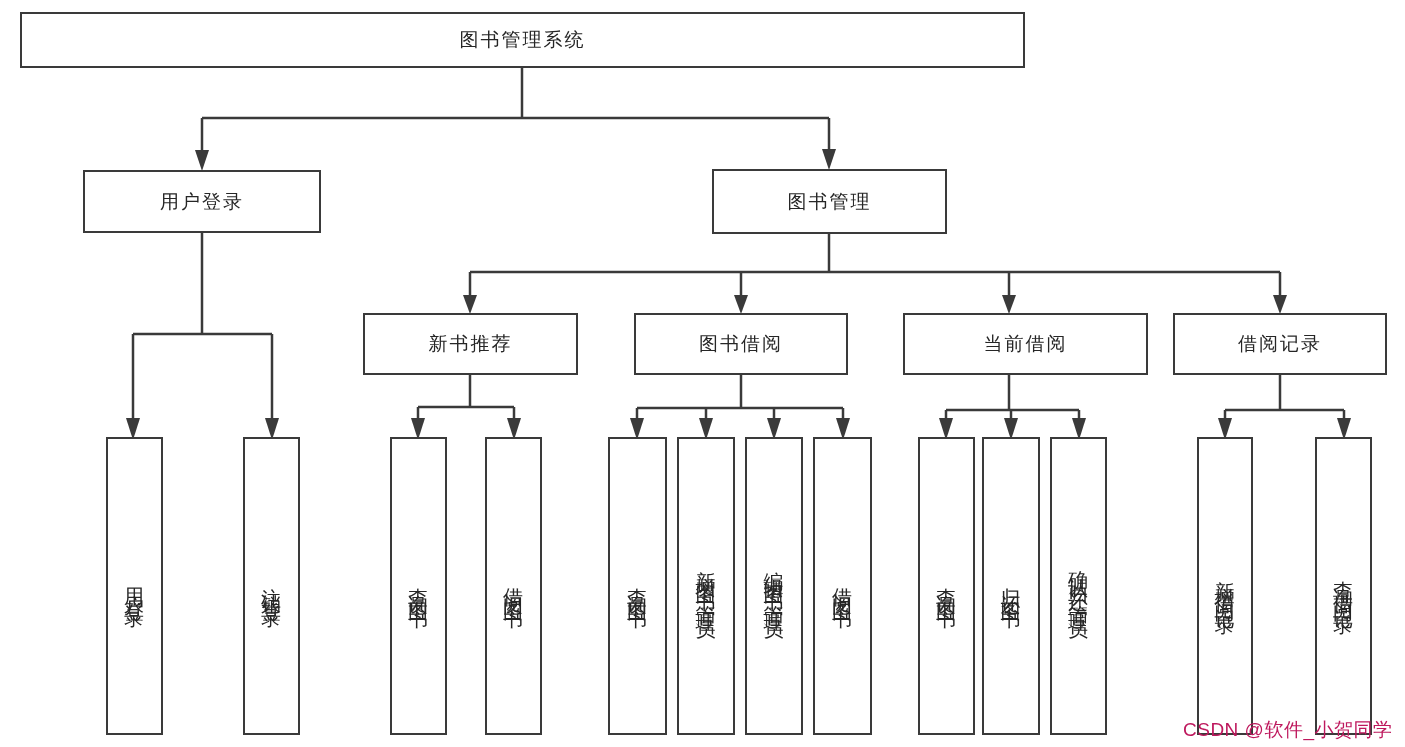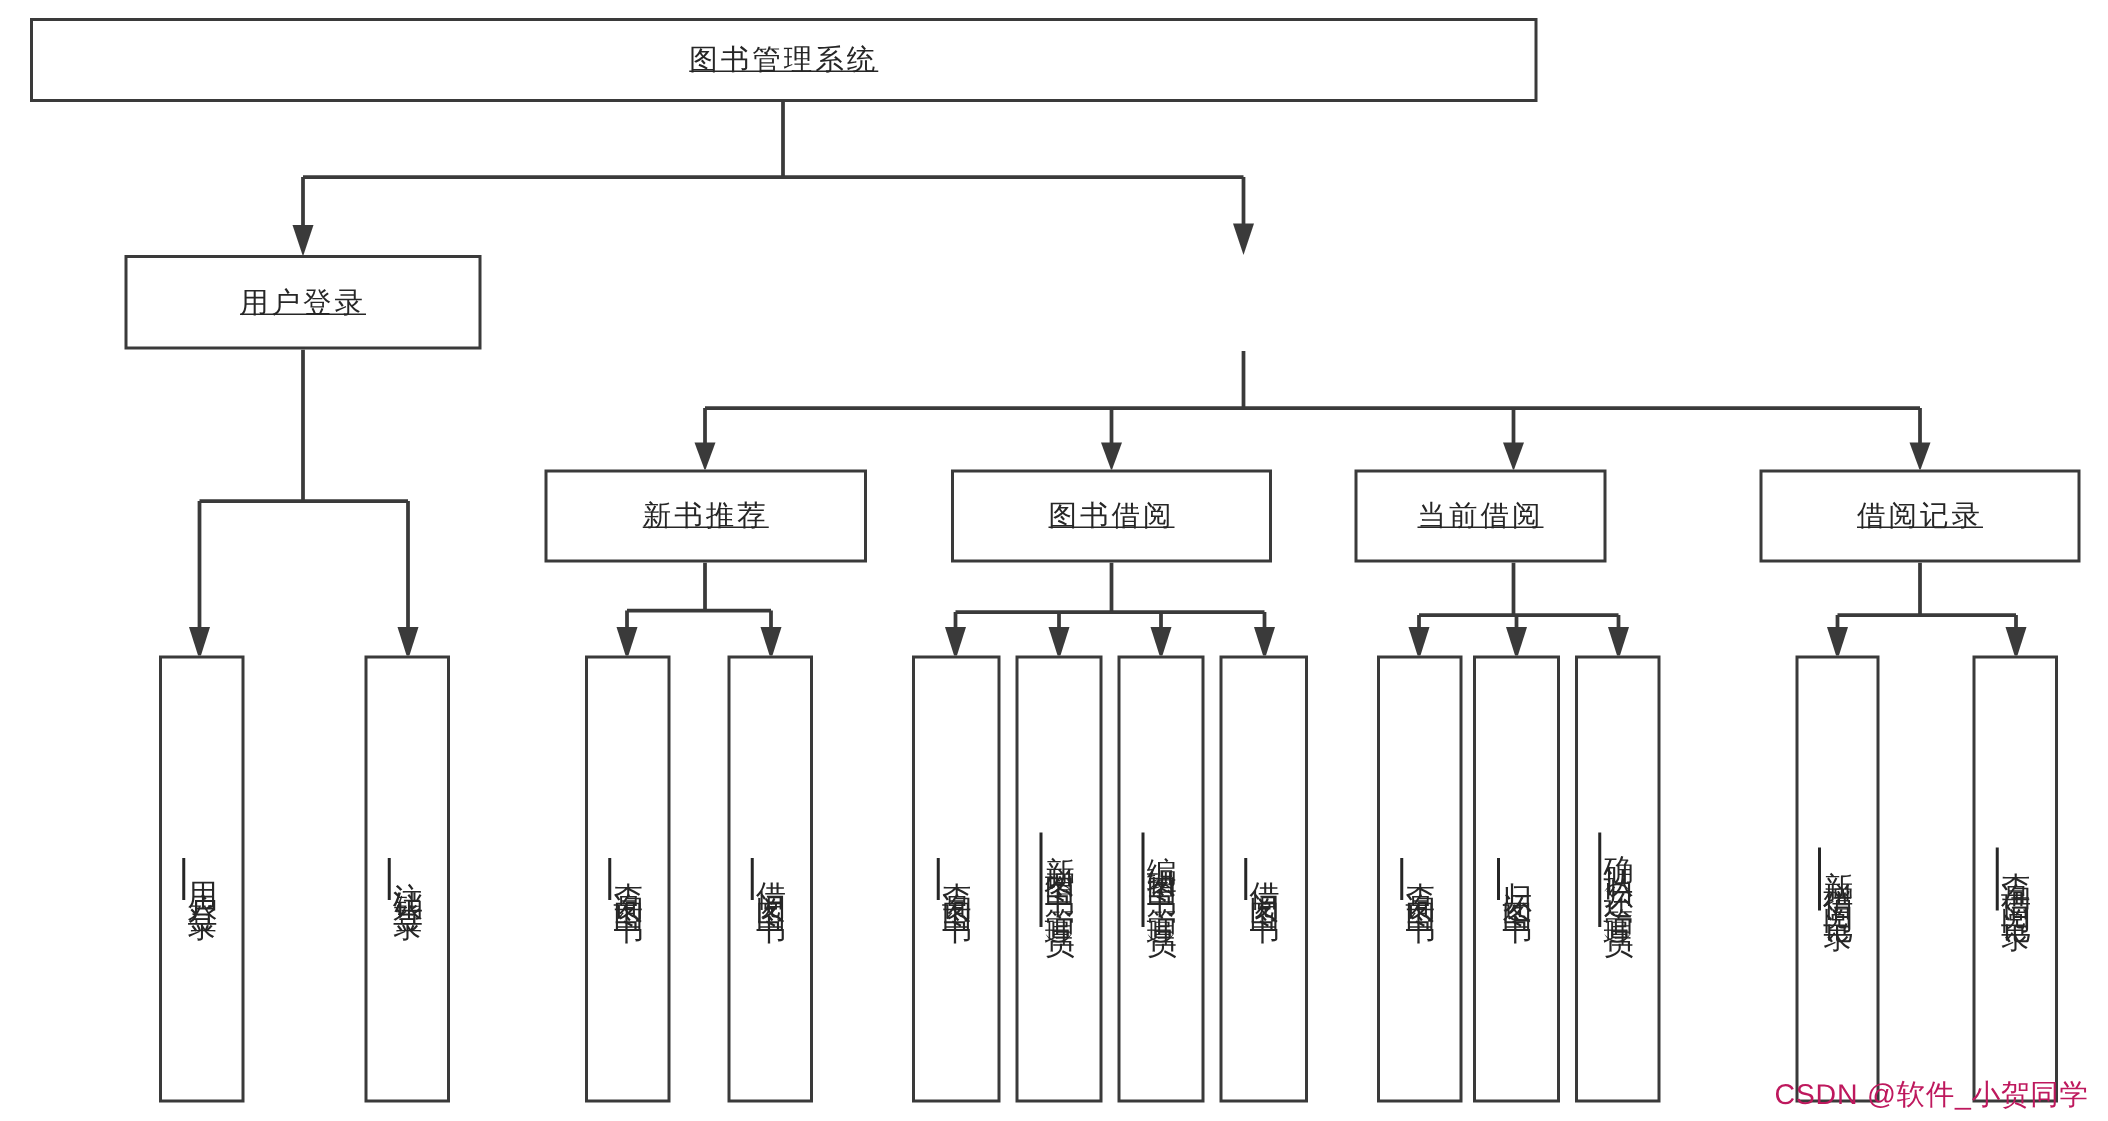--- a/index.html
+++ b/index.html
@@ -23,21 +23,20 @@
     border: 2.5px solid #3a3a3a;
     background: #ffffff;
     display: flex;
     align-items: center;
     justify-content: center;
     color: #262626;
     font-size: 19px;
     letter-spacing: 2px;
     z-index: 2;
     white-space: nowrap;
-    text-decoration: underline;
   }
   .vbox {
     writing-mode: vertical-rl;
     letter-spacing: 7px;
     font-size: 20px;
     line-height: 1;
     white-space: normal;
   }
   .watermark {
     position: absolute;
@@ -120,24 +119,25 @@
       <polygon points="1004,418 1018,418 1011,440"></polygon>
       <polygon points="1072,418 1086,418 1079,440"></polygon>
       <polygon points="1218,418 1232,418 1225,440"></polygon>
       <polygon points="1337,418 1351,418 1344,440"></polygon>
     </g>
   </svg>
 
   <div class="box" style="left:20px; top:12px; width:1005px; height:56px;">图书管理系统</div>
 
   <div class="box" style="left:83px; top:170px; width:238px; height:63px;">用户登录</div>
+  <div class="box" style="left:712px; top:169px; width:235px; height:65px;">图书管理</div>
 
   <div class="box" style="left:363px; top:313px; width:215px; height:62px;">新书推荐</div>
   <div class="box" style="left:634px; top:313px; width:214px; height:62px;text-align:right;">图书借阅</div>
-  <div class="box" style="left:903px; top:313px; width:168px; height:62px;">当前借阅</div>
+  <div class="box" style="left:903px; top:313px; width:245px; height:62px;">当前借阅</div>
   <div class="box" style="left:1173px; top:313px; width:214px; height:62px;">借阅记录</div>
 
   <div class="box vbox" style="left:106px; top:437px; width:57px; height:298px;">用户登录</div>
   <div class="box vbox" style="left:243px; top:437px; width:57px; height:298px;">注销登录</div>
 
   <div class="box vbox" style="left:390px; top:437px; width:57px; height:298px;">查询图书</div>
   <div class="box vbox" style="left:485px; top:437px; width:57px; height:298px;">借阅图书</div>
 
   <div class="box vbox" style="left:608px; top:437px; width:59px; height:298px;">查询图书</div>
   <div class="box vbox" style="left:677px; top:437px; width:58px; height:298px;">新增图书（管理员）</div>

